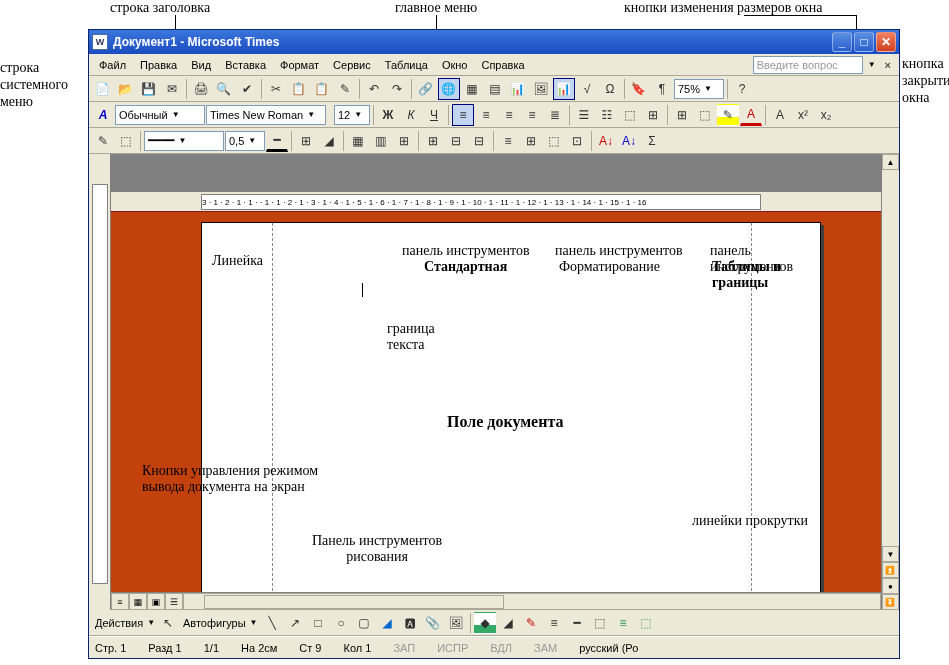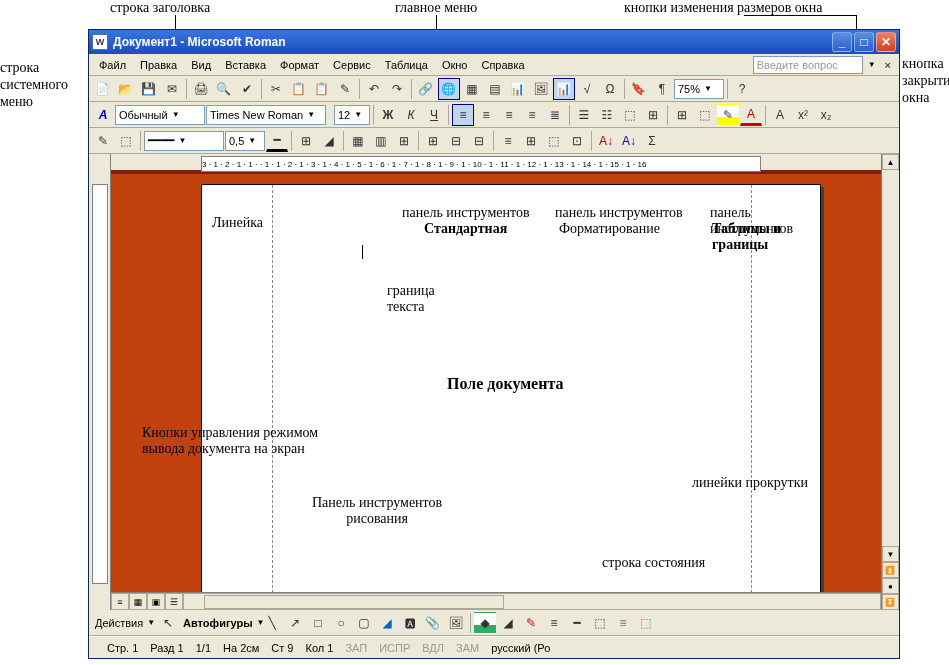--- a/index.html
+++ b/index.html
@@ -29,34 +29,34 @@
   .tb-btn { width: 22px; height: 22px; display: flex; align-items: center; justify-content: center; border: 1px solid transparent; font-size: 12px; color: #333; cursor: default; flex-shrink: 0; }
   .tb-btn.active { border: 1px solid #000080; background: #C2D5F0; }
   .tb-sep { width: 1px; height: 20px; background: #ACA899; margin: 0 2px; flex-shrink: 0; }
   .tb-combo { height: 20px; border: 1px solid #7F9DB9; background: #fff; display: flex; align-items: center; padding: 0 3px; font-size: 11px; flex-shrink: 0; }
   .tb-combo .arrow { margin-left: 4px; font-size: 8px; color: #000; }
   
   .workspace { flex: 1; display: flex; background: #808080; position: relative; overflow: hidden; }
   .vruler { width: 22px; background: #ECE9D8; border-right: 1px solid #808080; position: relative; }
   .vruler-inner { position: absolute; left: 3px; top: 30px; width: 16px; height: 400px; background: #fff; border: 1px solid #808080; font-size: 7px; writing-mode: vertical-rl; }
   .doc-area { flex: 1; display: flex; flex-direction: column; position: relative; }
-  .hruler { height: 20px; background: #ECE9D8; position: relative; border-bottom: 4px solid #7f1d1d; }
+  .hruler { height: 20px; background: #ECE9D8; position: relative; border-bottom: 1px solid #7f1d1d; margin-top: 38px; }
   .hruler-inner { position: absolute; left: 90px; top: 2px; height: 16px; width: 560px; background: #fff; border: 1px solid #808080; font-size: 8px; display:flex; align-items:center; overflow:hidden; }
   .canvas { flex: 1; position: relative; background: #c2410c; overflow: hidden; }
   .page { position: absolute; left: 90px; top: 10px; width: 620px; height: 430px; background: #fff; border: 1px solid #000; box-shadow: 3px 3px 0 #404040; }
   .vscroll { width: 18px; background: #ECE9D8; border-left: 1px solid #808080; display:flex; flex-direction:column; }
   .vscroll .thumb { flex:1; }
   .vscroll .sbtn { height:16px; border:1px solid #ACA899; background:#ECE9D8; display:flex; align-items:center; justify-content:center; font-size:8px; }
   .hscroll-row { height: 18px; background: #ECE9D8; display: flex; align-items: stretch; border-top: 1px solid #808080; }
   .view-btns { display: flex; }
   .view-btn { width: 18px; border: 1px solid #ACA899; display: flex; align-items: center; justify-content: center; font-size: 9px; background: #ECE9D8; }
   .hscroll-track { flex: 1; background: #ECE9D8; border: 1px solid #ACA899; position:relative; }
   .hscroll-track .thumb { position:absolute; left:20px; top:1px; width:300px; height:14px; background:#ECE9D8; border:1px solid #ACA899; }
   
-  .statusbar { height: 22px; background: #ECE9D8; border-top: 1px solid #fff; display: flex; align-items: center; padding: 0 12px; font-size: 11px; }
+  .statusbar { height: 22px; background: #ECE9D8; border-top: 1px solid #fff; display: flex; align-items: center; padding: 0 0; gap: 10px; font-size: 11px; }
   .status-cell { padding: 0 6px; }
   .status-dim { color: #999; }
   
   .page-annotation { position: absolute; font-family: "Times New Roman", serif; font-size: 14px; color: #000; }
   .page-margin { position: absolute; border-left: 1px dashed #888; border-right: 1px dashed #888; }
   .cursor-line { width: 1px; height: 14px; background: #000; display: inline-block; }
 </style>
 </head>
 <body>
 
@@ -72,21 +72,21 @@
 
 <div class="callout-line" style="left:175px; top:15px; width:1px; height:22px;"></div>
 <div class="callout-line" style="left:436px; top:15px; width:1px; height:49px;"></div>
 <div class="callout-line" style="left:744px; top:15px; width:112px; height:1px;"></div>
 <div class="callout-line" style="left:856px; top:15px; width:1px; height:20px;"></div>
 
 <div class="window">
 
   <div class="titlebar">
     <div class="sys-icon">W</div>
-    <div class="title">Документ1 - Microsoft Roman</div>
+    <div class="title">Документ1 - Microsoft Times</div>
     <div class="win-btns">
       <div class="win-btn min">_</div>
       <div class="win-btn max">□</div>
       <div class="win-btn close">✕</div>
     </div>
   </div>
 
   <div class="menubar">
     <span class="menu-item">Файл</span>
     <span class="menu-item">Правка</span>
@@ -268,21 +268,21 @@
       <div class="sbtn">⏬</div>
     </div>
   </div>
 
   <div class="toolbar">
     <div class="tb-combo" style="width:64px; border:none; background:transparent;">
         <span>Действия</span>
         <span class="arrow">▼</span>
       </div>
     <div class="tb-btn">↖</div>
-    <div class="tb-combo" style="width:80px; border:none; background:transparent;font-weight:bold;">
+    <div class="tb-combo" style="width:80px; border:none; background:transparent;">
         <span>Автофигуры</span>
         <span class="arrow">▼</span>
       </div>
     <div class="tb-btn">╲</div>
     <div class="tb-btn">↗</div>
     <div class="tb-btn">□</div>
     <div class="tb-btn">○</div>
     <div class="tb-btn">▢</div>
     <div class="tb-btn" style="color:#06c;">◢</div>
     <div class="tb-btn">🅰</div>

